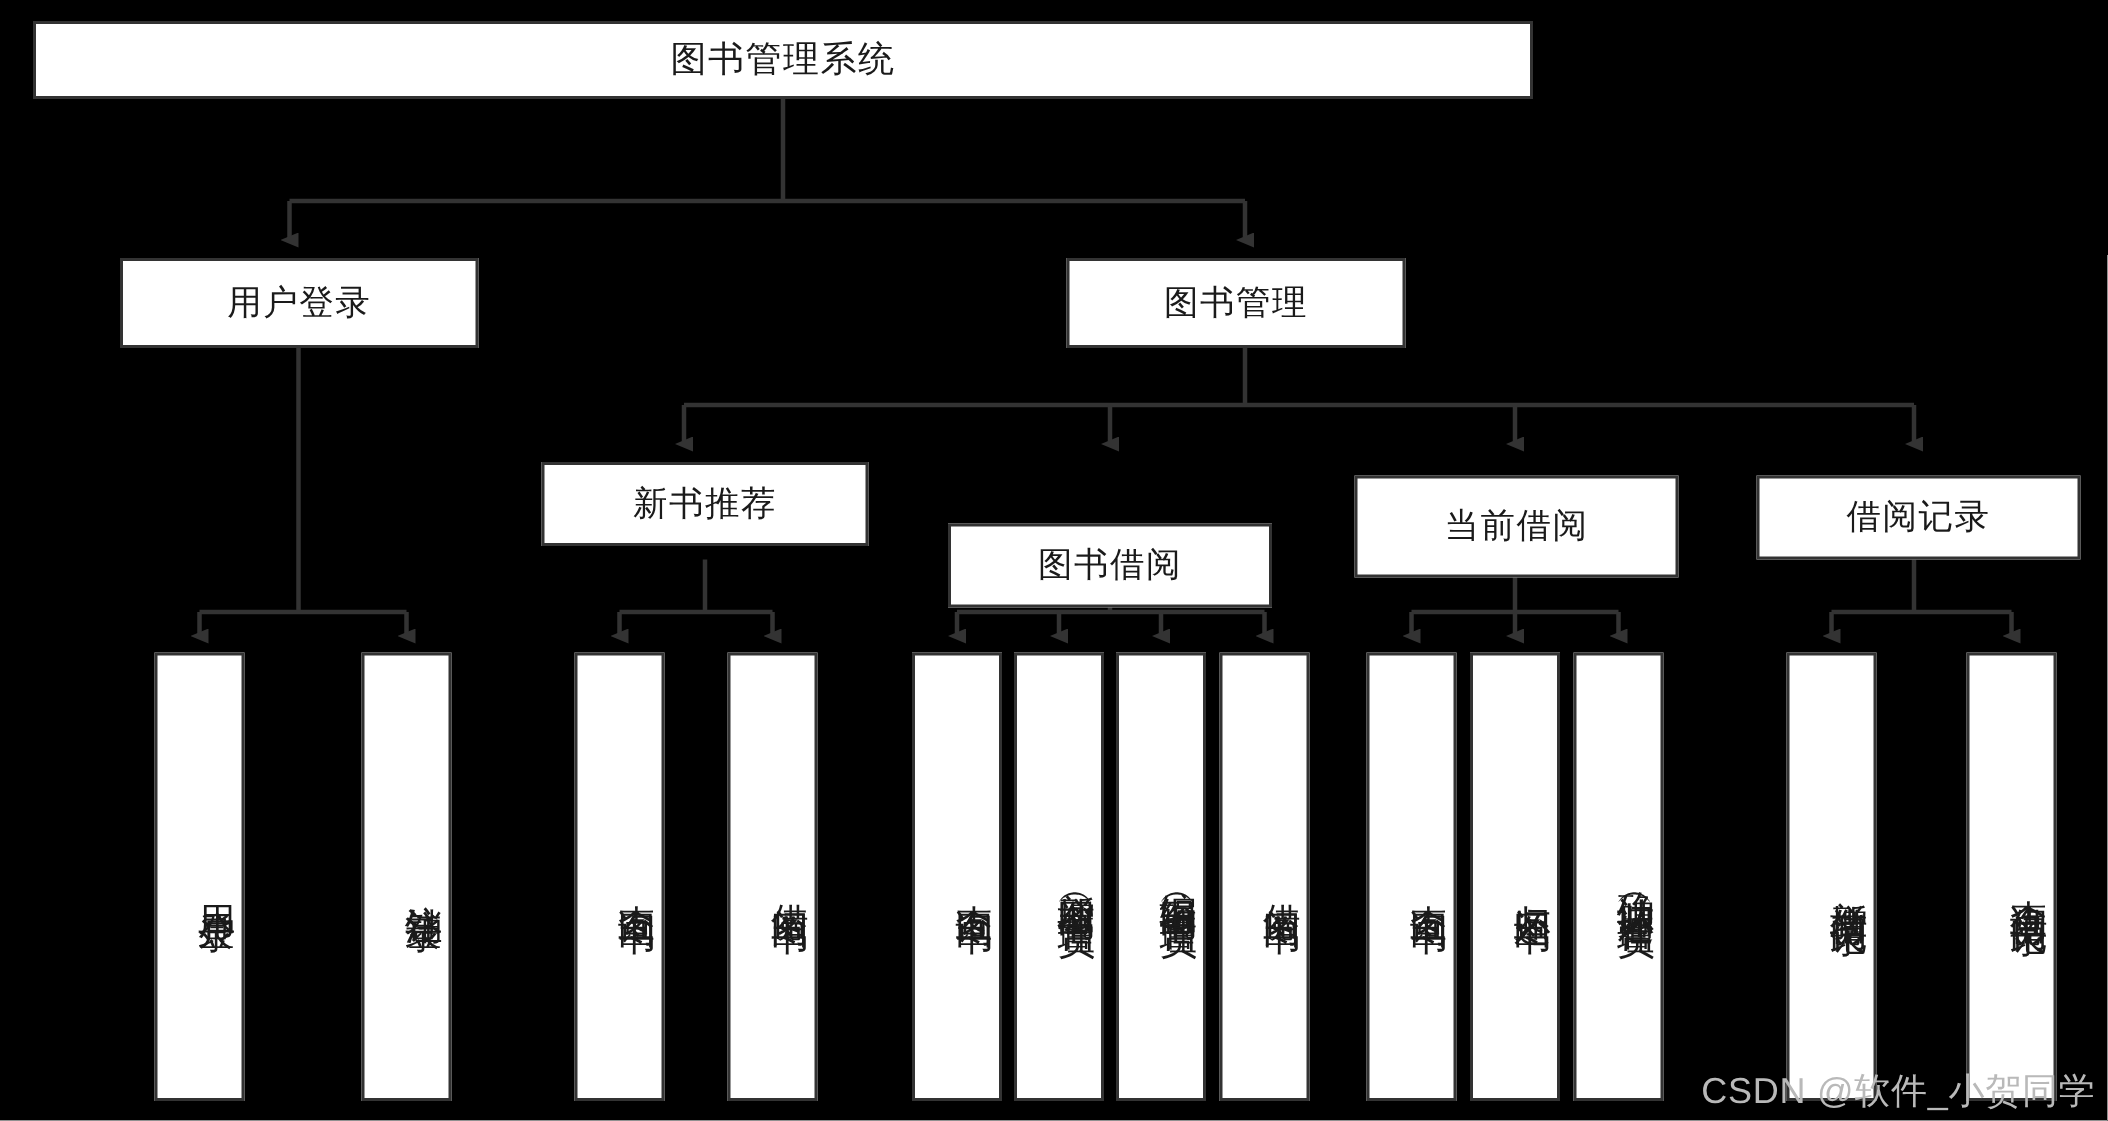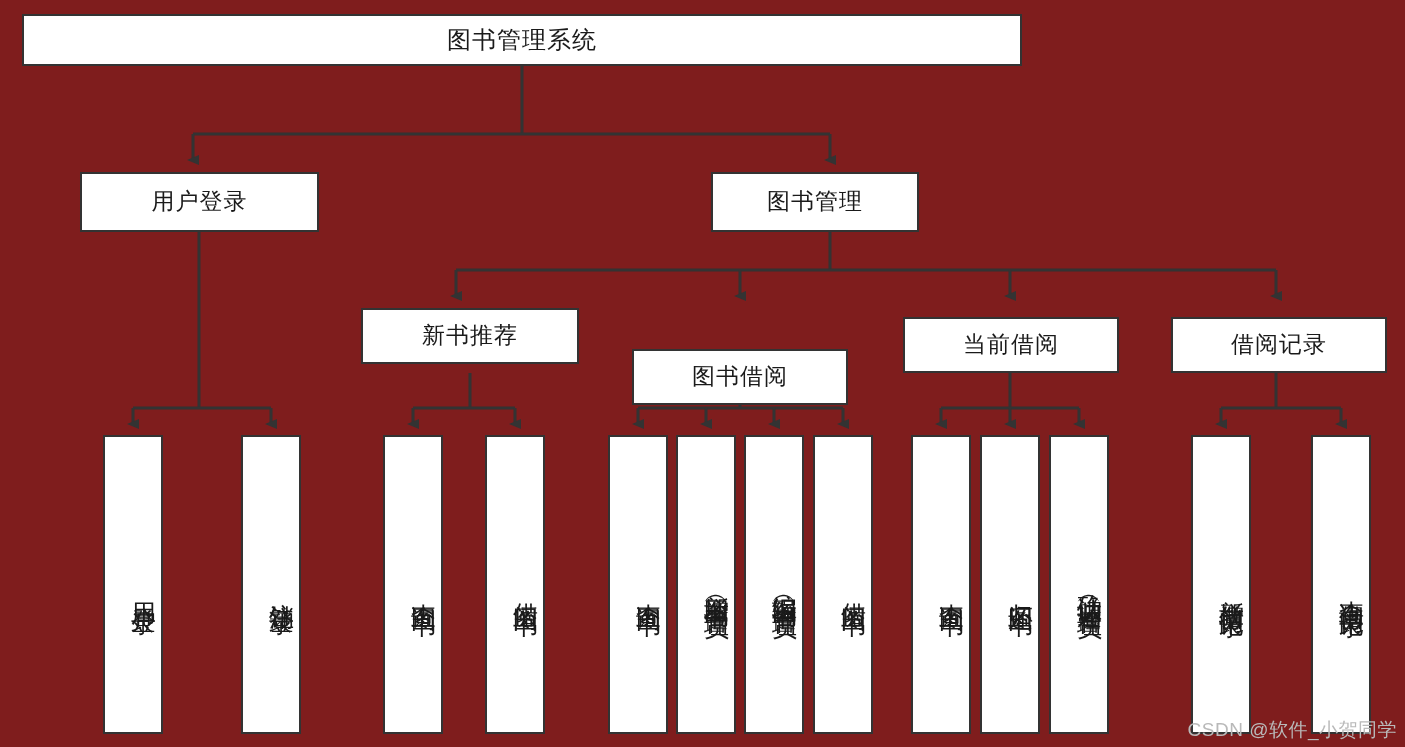--- a/index.html
+++ b/index.html
@@ -7,21 +7,21 @@
     padding: 0;
     background: #ffffff;
   }
   body {
     font-family: "Liberation Sans", "DejaVu Sans", sans-serif;
   }
   #stage {
     position: relative;
     width: 1405px;
     height: 747px;
-    background: #7f1d1d;
+    background: #000000;
     overflow: hidden;
     text-align: center;
   }
   svg.wires {
     position: absolute;
     left: 0;
     top: 0;
     width: 1405px;
     height: 747px;
     pointer-events: none;
@@ -57,21 +57,21 @@
     white-space: nowrap;
     display: block;
   }
   .node.title {
     font-size: 24px;
   }
   .watermark {
     position: absolute;
     right: 8px;
     bottom: 4px;
-    font-size: 19px;
+    font-size: 24px;
     color: #b9b9b9;
     z-index: 5;
     white-space: nowrap;
     letter-spacing: 0.5px;
     margin-top: 16px;
   }
 </style>
 </head>
 <body>
 
@@ -127,31 +127,31 @@
     </g>
   </svg>
 
   <div class="node horiz title" style="left:22px; top:14px; width:1000px; height:52px;">
     <span>图书管理系统</span>
   </div>
 
   <div class="node horiz" style="left:80px; top:172px; width:239px; height:60px;">
     <span>用户登录</span>
   </div>
-  <div class="node horiz" style="left:711px; top:172px; width:208px; height:60px;">
+  <div class="node horiz" style="left:711px; top:172px; width:226px; height:60px;">
     <span>图书管理</span>
   </div>
 
   <div class="node horiz" style="left:361px; top:308px; width:218px; height:56px;">
     <span>新书推荐</span>
   </div>
   <div class="node horiz" style="left:632px; top:317px; width:216px; height:56px;margin-top:32px;">
     <span>图书借阅</span>
   </div>
-  <div class="node horiz" style="left:903px; top:317px; width:216px; height:56px;">
+  <div class="node horiz" style="left:903px; top:317px; width:216px; height:68px;">
     <span>当前借阅</span>
   </div>
   <div class="node horiz" style="left:1171px; top:317px; width:216px; height:56px;">
     <span>借阅记录</span>
   </div>
 
   <div class="node vert" style="left:103px; top:435px; width:60px; height:299px;">
     <span class="vtext">用户登录</span>
   </div>
   <div class="node vert" style="left:241px; top:435px; width:60px; height:299px;">

